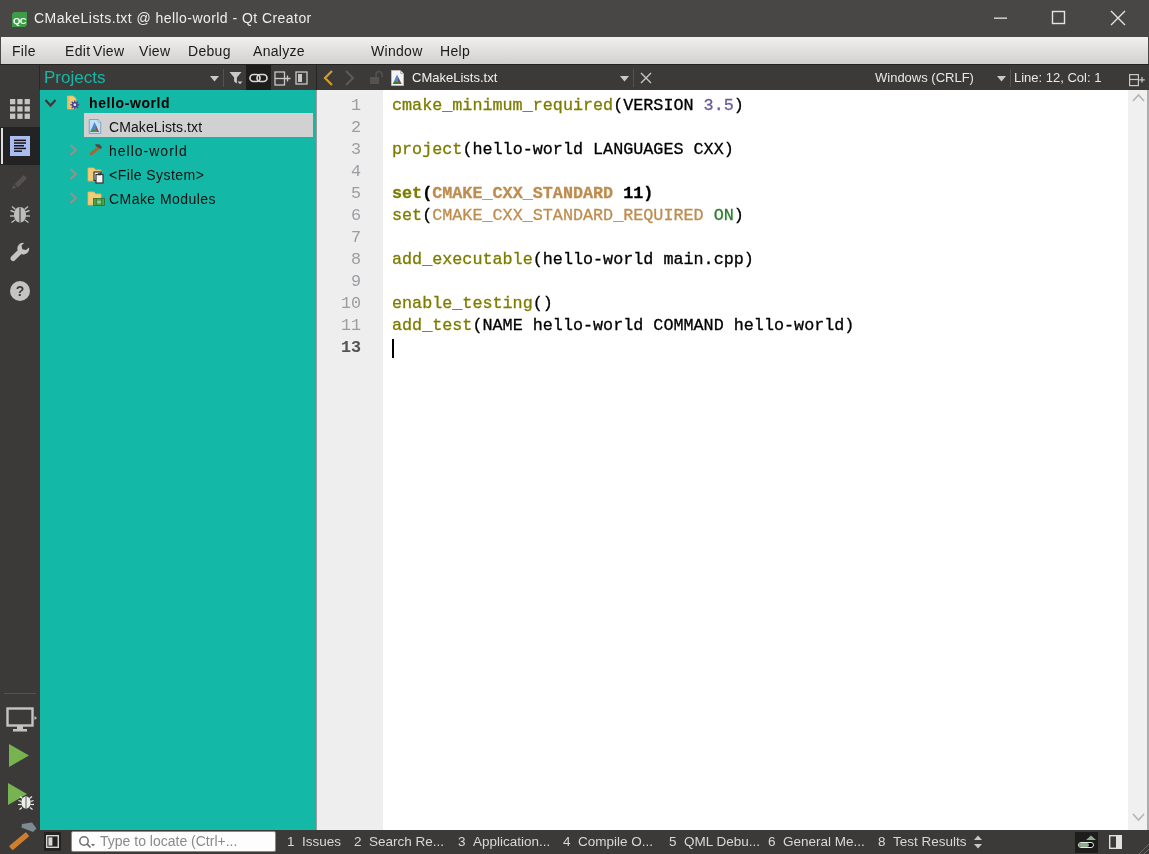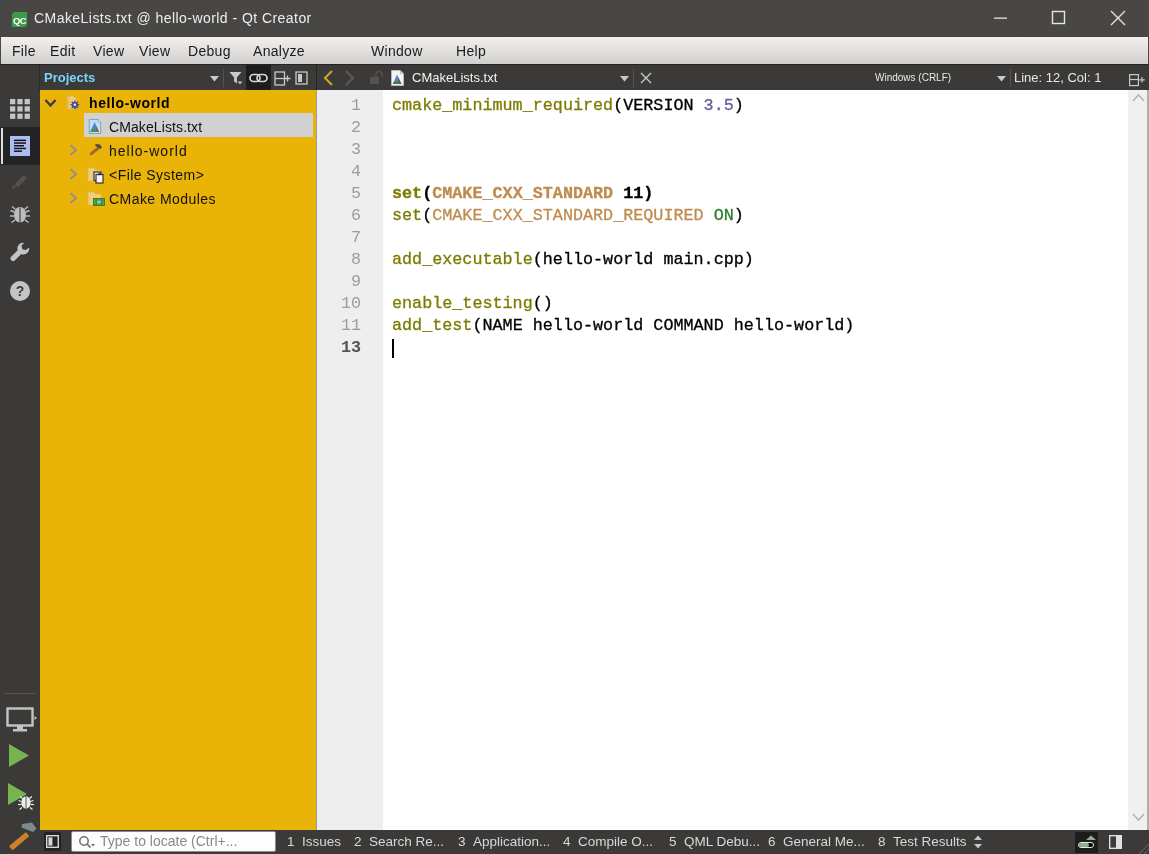--- a/index.html
+++ b/index.html
@@ -21,33 +21,33 @@
   <svg class="abs" style="left:1051px;top:0" width="16" height="37">
       <rect x="1.5" y="11.5" width="12" height="12" fill="none" stroke="#e4e4e4" stroke-width="1.4"></rect>
     </svg>
   <svg class="abs" style="left:1109px;top:0" width="18" height="37">
       <path d="M2 11 L16 25 M16 11 L2 25" stroke="#e4e4e4" stroke-width="1.4"></path>
     </svg>
 </div>
 
 <div class="abs" style="left:0;top:37px;width:1149px;height:31px;background:linear-gradient(#f1f0ef,#cccbca);border-left:1px solid #4a4846;border-right:1px solid #4a4846;color:#1a1a1a;font-size:14px;letter-spacing:0.3px;">
   <span class="abs" style="left:11px;top:6px;">File</span>
-  <span class="abs" style="left:49px;top:6px;">Edit</span>
+  <span class="abs" style="left:64px;top:6px;">Edit</span>
   <span class="abs" style="left:92px;top:6px;">View</span>
   <span class="abs" style="left:138px;top:6px;">View</span>
   <span class="abs" style="left:187px;top:6px;">Debug</span>
   <span class="abs" style="left:252px;top:6px;">Analyze</span>
   <span class="abs" style="left:318px;top:20px;margin-top:34px;">Tools</span>
   <span class="abs" style="left:370px;top:6px;">Window</span>
-  <span class="abs" style="left:439px;top:6px;margin-left:16px;">Help</span>
+  <span class="abs" style="left:439px;top:6px;">Help</span>
 </div>
 
 <div class="abs" style="left:0;top:64px;width:1149px;height:26px;background:#3b3a38;border-top:1px solid #252422;">
   <div class="abs" style="left:39px;top:0;width:1px;height:26px;background:#2a2927;"></div>
-  <div class="abs" style="left:44px;top:0;height:26px;line-height:25px;color:#7dd3fc;font-size:13px;font-weight:bold;">Projects</div>
+  <div class="abs" style="left:44px;top:0;height:26px;line-height:25px;color:#14b8a6;font-size:17px;">Projects</div>
 
   <svg class="abs" style="left:209px;top:0" width="11" height="26">
       <path d="M1 11 l9 0 l-4.5 5.5 z" fill="#c8c8c8"></path>
     </svg>
   <div class="abs" style="left:223px;top:4px;width:1px;height:18px;background:#55534f;"></div>
 
   <svg class="abs" style="left:228px;top:0" width="17" height="26">
       <path d="M1.5 7 h12 l-4.6 5.5 v6 l-2.8 -2 v-4 z" fill="#c8c8c8"></path>
       <path d="M9.5 16.5 h5 l-2.5 2.8 z" fill="#c8c8c8"></path>
     </svg>
@@ -95,21 +95,21 @@
     </svg>
   <div class="abs" style="left:412px;top:0;height:26px;line-height:25px;color:#f2f2f2;font-size:13px;">CMakeLists.txt</div>
   <svg class="abs" style="left:619px;top:0" width="11" height="26">
       <path d="M1 11 l9 0 l-4.5 5.5 z" fill="#c8c8c8"></path>
     </svg>
   <div class="abs" style="left:633px;top:4px;width:1px;height:18px;background:#55534f;"></div>
   <svg class="abs" style="left:639px;top:6" width="14" height="14">
       <path d="M2 2 L12 12 M12 2 L2 12" stroke="#c8c8c8" stroke-width="1.4"></path>
     </svg>
 
-  <div class="abs" style="left:875px;top:0;height:26px;line-height:25px;color:#e8e8e8;font-size:10px;text-align:center;">Windows (CRLF)</div>
+  <div class="abs" style="left:875px;top:0;height:26px;line-height:25px;color:#e8e8e8;font-size:13px;text-align:center;">Windows (CRLF)</div>
   <svg class="abs" style="left:996px;top:0" width="11" height="26">
       <path d="M1 11 l9 0 l-4.5 5.5 z" fill="#c8c8c8"></path>
     </svg>
   <div class="abs" style="left:1010px;top:4px;width:1px;height:18px;background:#55534f;"></div>
   <div class="abs" style="left:1014px;top:0;height:26px;line-height:25px;color:#e8e8e8;font-size:13px;">Line: 12, Col: 1</div>
   <svg class="abs" style="left:1129px;top:9px" width="16" height="13" viewBox="0 0 16 13">
       <g stroke="#c8c8c8" stroke-width="1.2" fill="none">
         <rect x="0.6" y="0.6" width="8.8" height="11"></rect>
         <line x1="0.6" y1="5.5" x2="9.4" y2="5.5"></line>
       </g>
@@ -205,21 +205,21 @@
       <path d="M19 13.5 C21.8 13.5 23.6 16 23.6 19.5 C23.6 23 21.8 25.5 19 25.5 C16.2 25.5 14.4 23 14.4 19.5 C14.4 16 16.2 13.5 19 13.5 Z" fill="#ececec"></path>
       <rect x="18.5" y="14" width="1" height="11.5" fill="#4a6a38"></rect>
     </svg>
 
   <svg class="abs" style="left:5px;top:729px" width="32" height="32" viewBox="0 0 32 32">
       <rect x="3" y="19.5" width="22" height="5.5" rx="1" transform="rotate(-40 14 22)" fill="#ce7e2c"></rect>
       <path d="M17 5 L27 3.5 L31.5 9.5 L28 13 L16.5 8.5 Z" fill="#7d8a90"></path>
     </svg>
 </div>
 
-<div class="abs" style="left:40px;top:90px;width:276px;height:740px;background:#eab308;color:#111;font-size:14px;">
+<div class="abs" style="left:40px;top:90px;width:276px;height:740px;background:#14b8a6;color:#111;font-size:14px;">
 
   <svg class="abs" style="left:4px;top:8px" width="13" height="10">
       <path d="M1.5 2 L6.5 7.5 L11.5 2" stroke="#3c3c3c" stroke-width="2.4" fill="none"></path>
     </svg>
   <svg class="abs" style="left:26px;top:5px" width="17" height="17" viewBox="0 0 17 17">
       <path d="M1.5 1 h5.5 l3 2.5 v10.5 h-8.5 z" fill="#f1cd78" stroke="#dcb564" stroke-width="0.8"></path>
       <path d="M1.5 1 h2 v13 h-2 z" fill="#e6bd62"></path>
       <g transform="translate(8.8,9.8)">
         <g stroke="#4a4490" stroke-width="1.4">
           <line x1="0" y1="-4.4" x2="0" y2="4.4"></line>
@@ -294,20 +294,21 @@
       <div>6</div>
       <div>7</div>
       <div>8</div>
       <div>9</div>
       <div>10</div>
       <div>11</div>
       <div style="color:#555555;font-weight:bold;">13</div>
   </div>
 
   <div class="mono abs cl" style="top:5px;"><span style="color:#7c7c00">cmake_minimum_required</span>(VERSION <span style="color:#6b5999">3.5</span>)</div>
+  <div class="mono abs cl" style="top:49px;"><span style="color:#7c7c00">project</span>(hello-world LANGUAGES CXX)</div>
   <div class="mono abs cl" style="top:93px;font-weight:bold;"><span style="color:#7c7c00">set</span>(<span style="color:#bf8c4f">CMAKE_CXX_STANDARD</span> 11)</div>
   <div class="mono abs cl" style="top:115px;"><span style="color:#7c7c00">set</span>(<span style="color:#bf8c4f">CMAKE_CXX_STANDARD_REQUIRED</span> <span style="color:#2d7d2d">ON</span>)</div>
   <div class="mono abs cl" style="top:159px;"><span style="color:#7c7c00">add_executable</span>(hello-world main.cpp)</div>
   <div class="mono abs cl" style="top:203px;"><span style="color:#7c7c00">enable_testing</span>()</div>
   <div class="mono abs cl" style="top:225px;"><span style="color:#7c7c00">add_test</span>(NAME hello-world COMMAND hello-world)</div>
 
   <div class="abs" style="left:75px;top:249px;width:1.5px;height:19px;background:#000;"></div>
 
   <div class="abs" style="left:811px;top:0;width:20px;height:740px;background:#f0f0f0;"></div>
   <svg class="abs" style="left:815px;top:3px" width="13" height="10">

